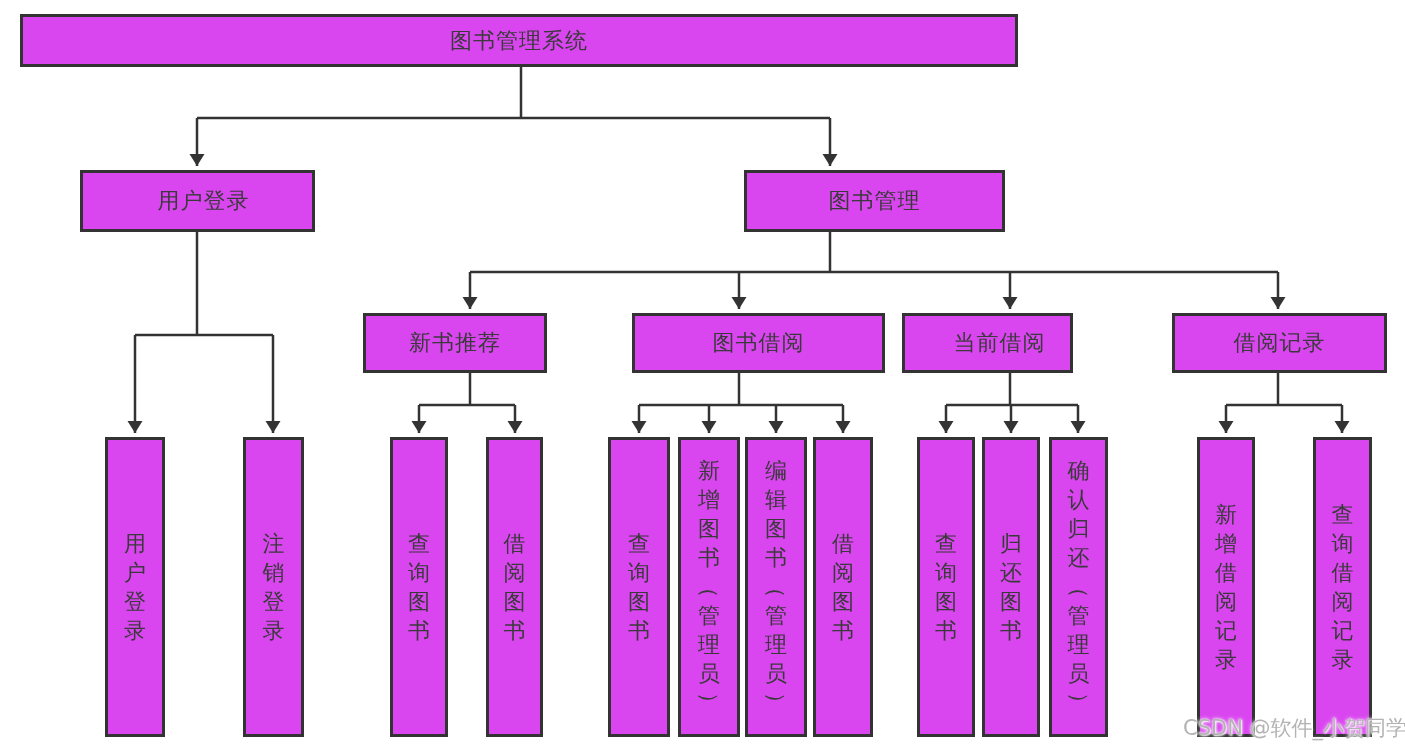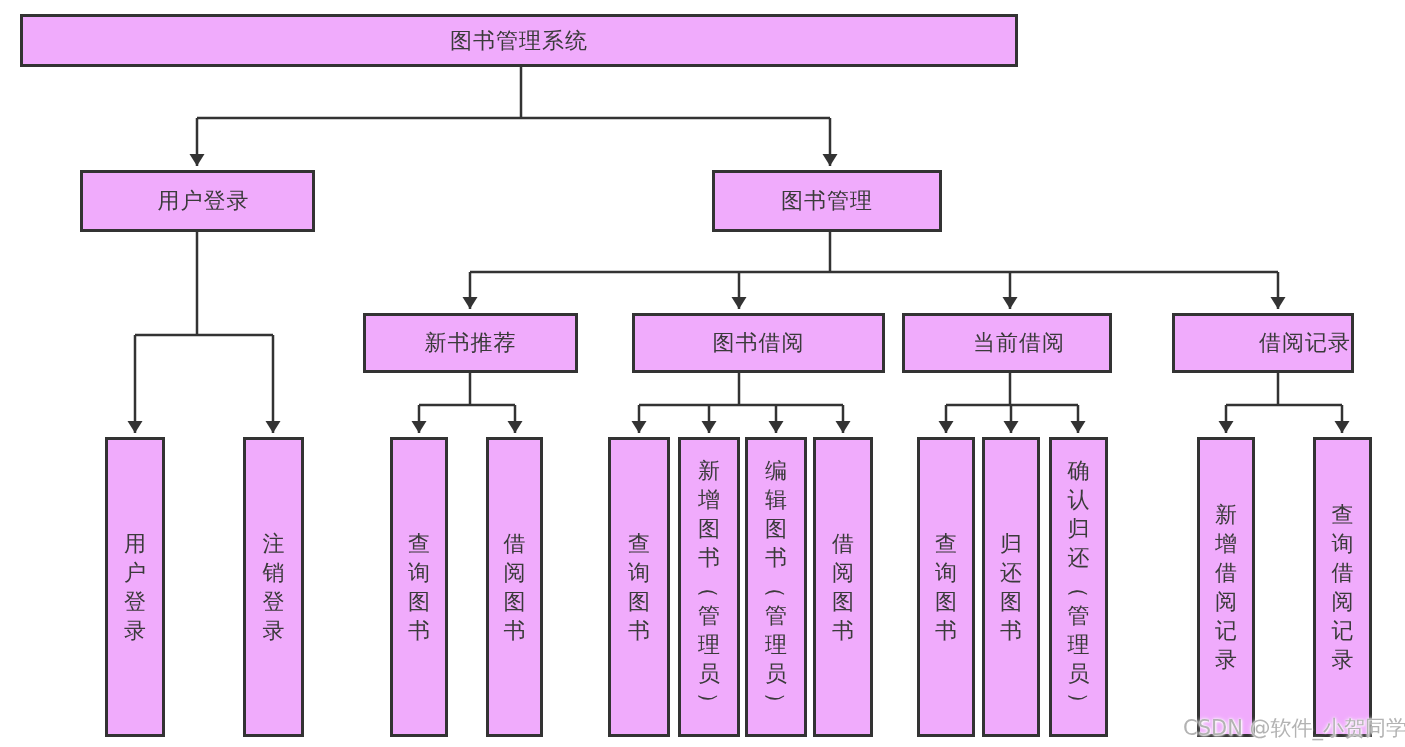--- a/index.html
+++ b/index.html
@@ -2,21 +2,21 @@
 <html><head>
 <meta charset="utf-8">
 <style>
   html,body{margin:0;padding:0;background:#ffffff;}
   .stage{
     position:relative;width:1405px;height:747px;background:#ffffff;overflow:hidden;
     font-family:"DejaVu Sans","Liberation Sans",sans-serif;color:#3a3a3a;
   }
   .wires{position:absolute;left:0;top:0;z-index:0;}
   .box{
-    position:absolute;box-sizing:border-box;background:#f0abfc;
+    position:absolute;box-sizing:border-box;background:#d946ef;
     border:3px solid #333333;z-index:1;
     display:flex;align-items:center;justify-content:center;font-family:Liberation Serif, serif;
   }
   .hbox{font-size:22px;letter-spacing:1px;}
   .leaf{font-size:22px;flex-direction:column;}
   .leaf .lbl{display:flex;flex-direction:column;align-items:center;}
   .leaf .lbl span{display:block;line-height:1;margin:3.5px 0;}
   .leaf .lbl span.rot{transform:rotate(90deg);}
   .watermark{
     position:absolute;left:1183px;top:714px;z-index:3;
@@ -93,34 +93,34 @@
     </g>
   </svg>
 
   <div class="box hbox" style="left:20px;top:14px;width:998px;height:53px;">
     <span>图书管理系统</span>
   </div>
 
   <div class="box hbox" style="left:80px;top:170px;width:235px;height:62px;padding-left:12px;">
     <span>用户登录</span>
   </div>
-  <div class="box hbox" style="left:712px;top:170px;width:230px;height:62px;">
+  <div class="box hbox" style="left:744px;top:170px;width:261px;height:62px;">
     <span>图书管理</span>
   </div>
 
-  <div class="box hbox" style="left:363px;top:313px;width:215px;height:60px;">
+  <div class="box hbox" style="left:363px;top:313px;width:184px;height:60px;">
     <span>新书推荐</span>
   </div>
   <div class="box hbox" style="left:632px;top:313px;width:253px;height:60px;">
     <span>图书借阅</span>
   </div>
-  <div class="box hbox" style="left:902px;top:313px;width:210px;height:60px;padding-left:24px;">
+  <div class="box hbox" style="left:902px;top:313px;width:171px;height:60px;padding-left:24px;">
     <span>当前借阅</span>
   </div>
-  <div class="box hbox" style="left:1172px;top:313px;width:182px;height:60px;justify-content:flex-end;">
+  <div class="box hbox" style="left:1172px;top:313px;width:215px;height:60px;">
     <span>借阅记录</span>
   </div>
 
   <div class="box leaf" style="left:105px;top:437px;width:60px;height:300px;">
     <span class="lbl">
         <span>用</span>
         <span>户</span>
         <span>登</span>
         <span>录</span>
       </span>

